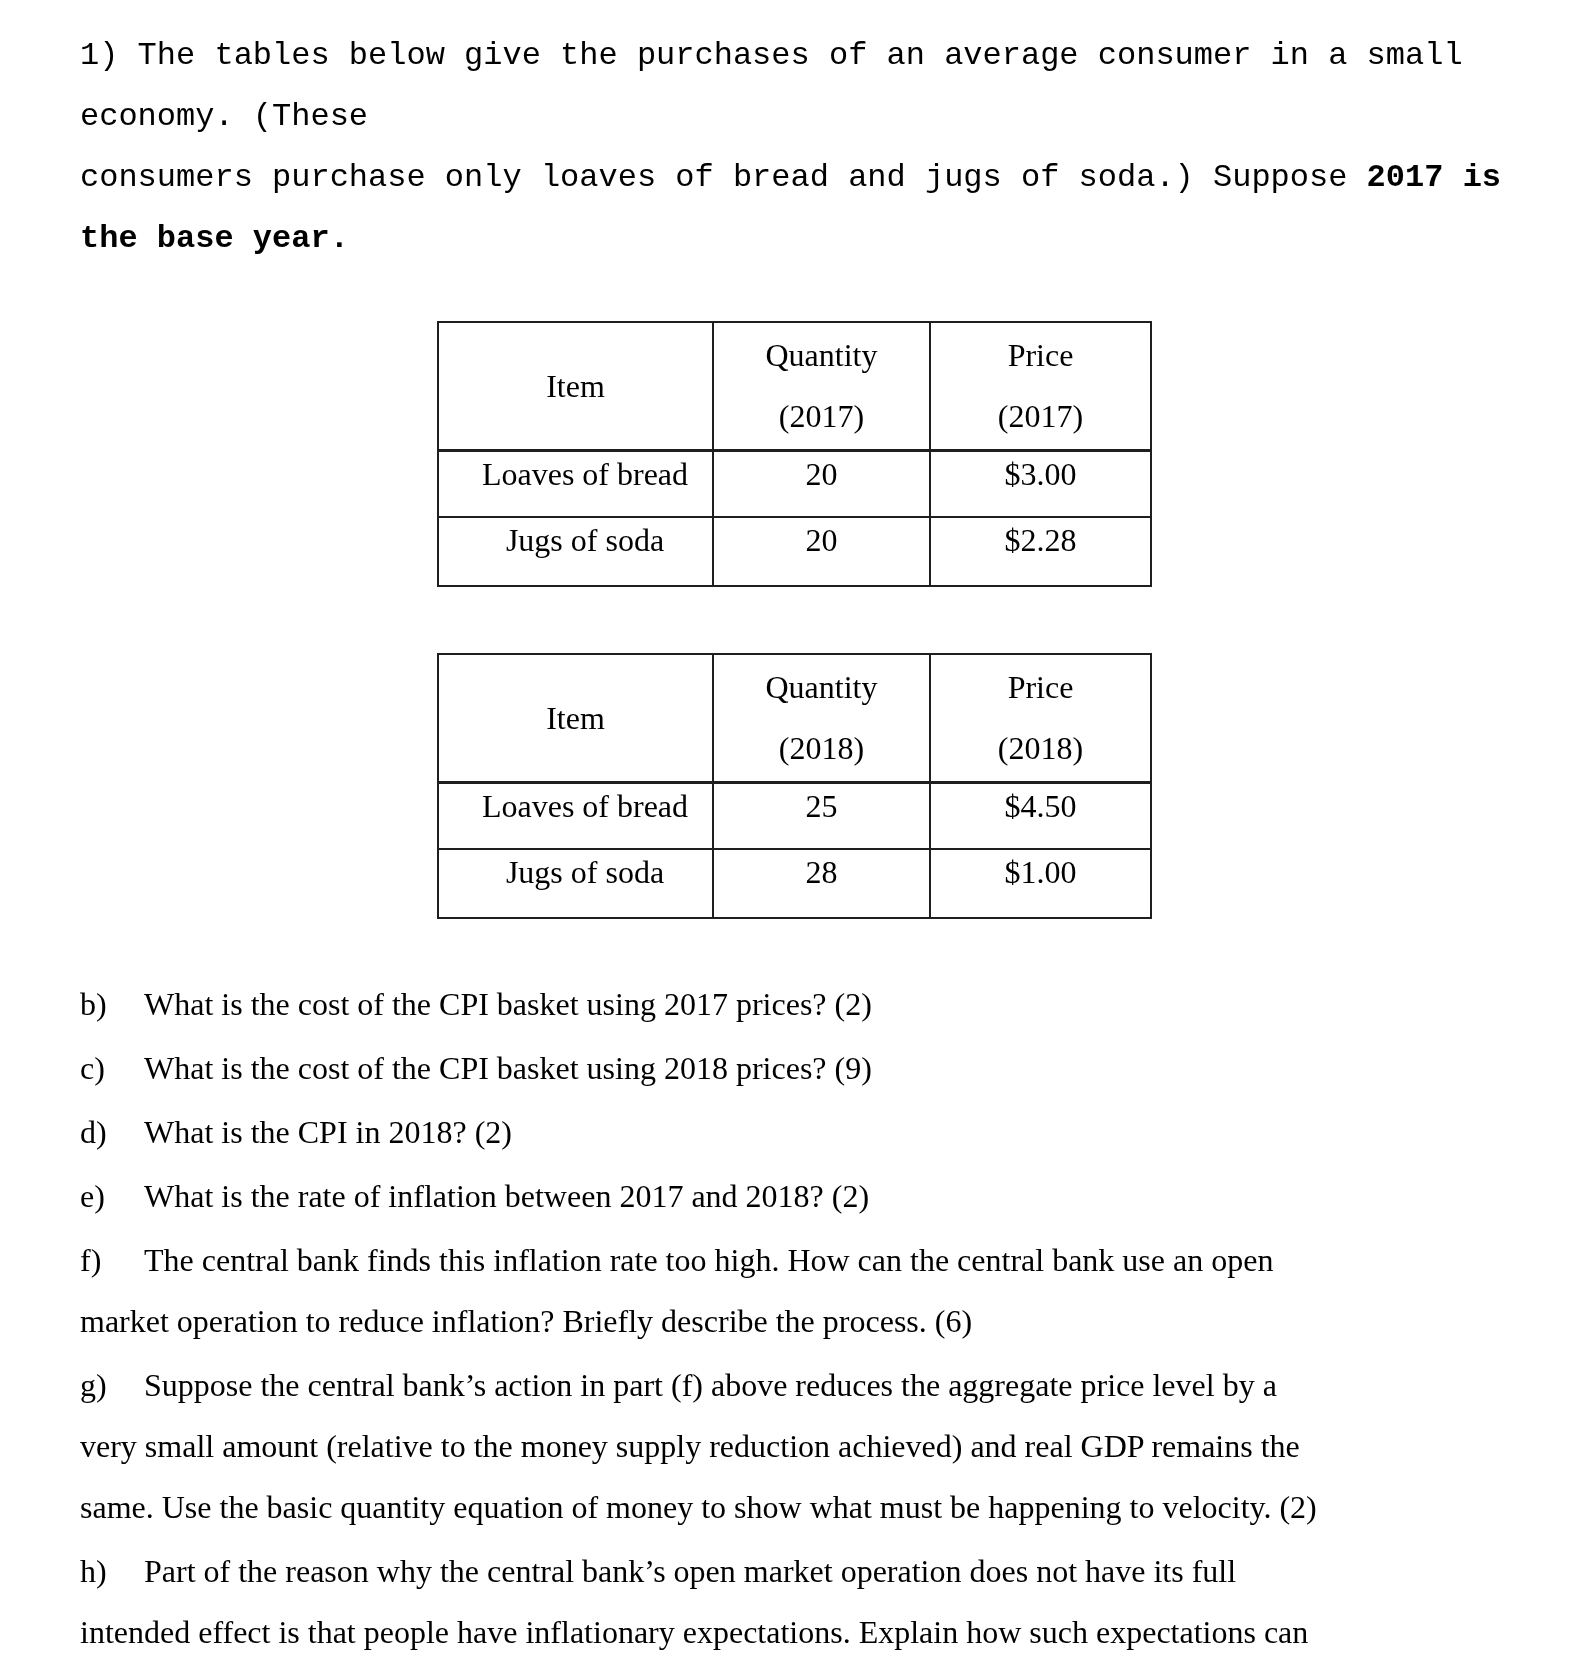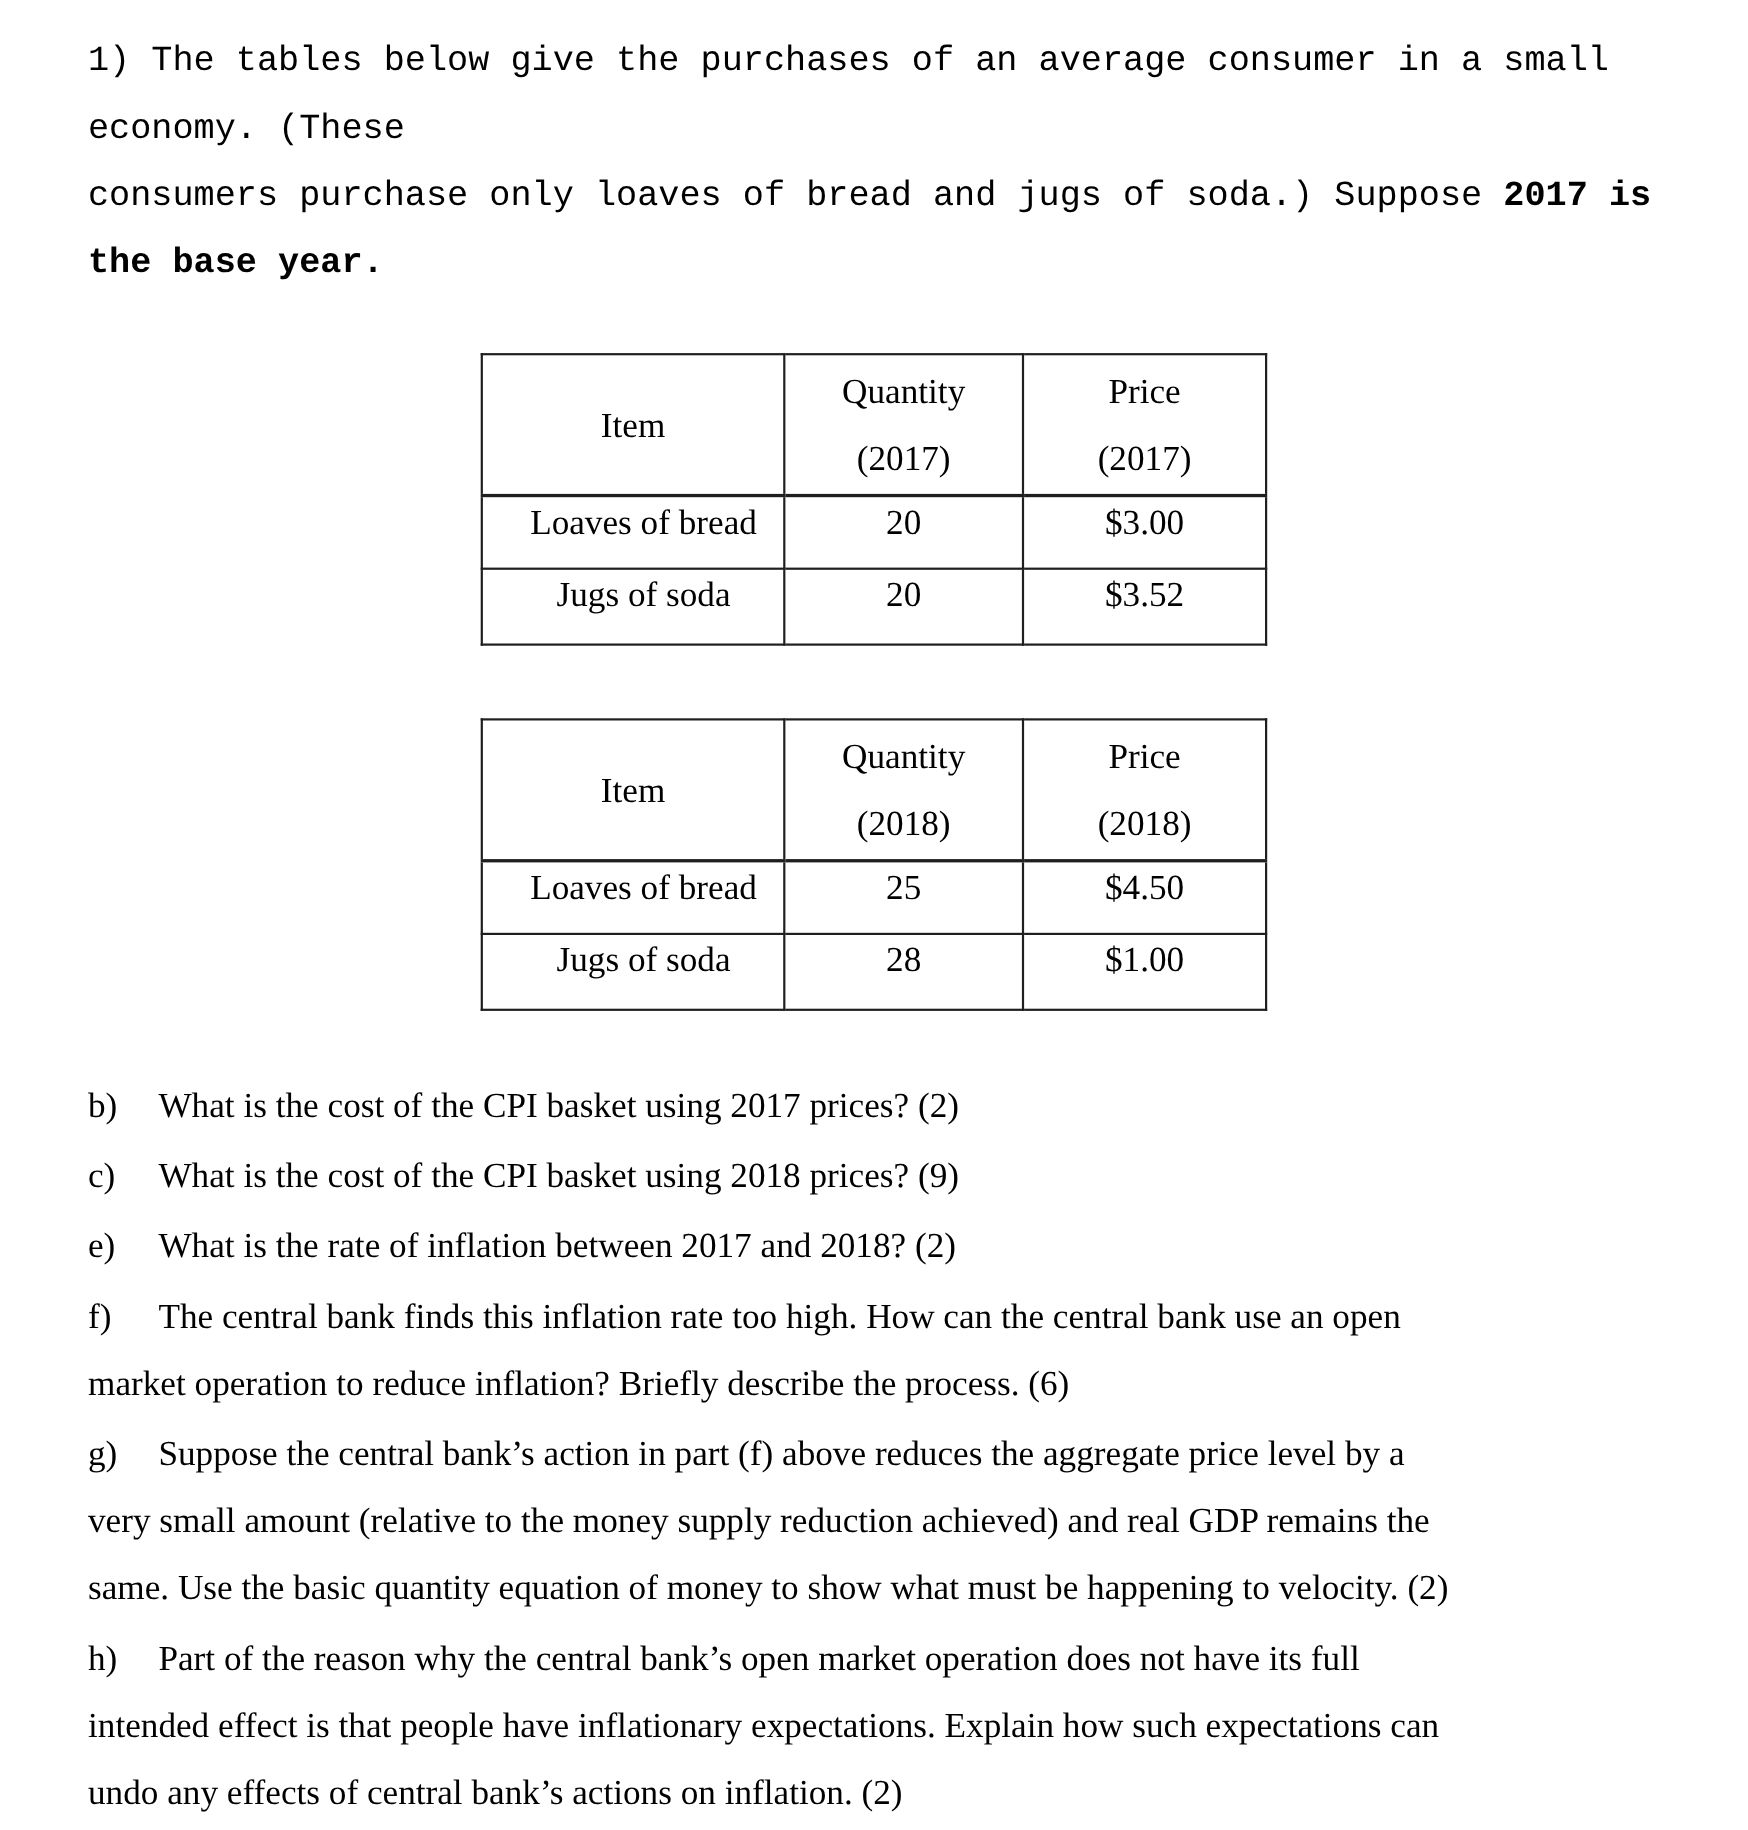--- a/index.html
+++ b/index.html
@@ -81,21 +81,21 @@
 (2017)</td>
       </tr>
       <tr class="row r1">
         <td class="item-cell">Loaves of bread</td>
         <td>20</td>
         <td>$3.00</td>
       </tr>
       <tr class="row r2">
         <td class="item-cell">Jugs of soda</td>
         <td>20</td>
-        <td>$3.52</td>
+        <td>$2.28</td>
       </tr>
     </tbody>
   </table>
 
   <table class="cpi t2">
     <colgroup>
         <col class="c-item">
         <col class="c-qty">
         <col class="c-price">
       </colgroup>
@@ -116,20 +116,21 @@
         <td class="item-cell">Jugs of soda</td>
         <td>28</td>
         <td>$1.00</td>
       </tr>
     </tbody>
   </table>
 
   <div class="questions">
     <div class="q"><span class="q-label">b)</span><span class="q-text">What is the cost of the CPI basket using 2017 prices? (2)</span></div>
     <div class="q"><span class="q-label">c)</span><span class="q-text">What is the cost of the CPI basket using 2018 prices? (9)</span></div>
+    <div class="q"><span class="q-label">d)</span><span class="q-text">What is the CPI in 2018? (2)</span></div>
     <div class="q"><span class="q-label">e)</span><span class="q-text">What is the rate of inflation between 2017 and 2018? (2)</span></div>
     <div class="q"><span class="q-label">f)</span><span class="q-text">The central bank finds this inflation rate too high. How can the central bank use an open
 market operation to reduce inflation? Briefly describe the process. (6)</span></div>
     <div class="q"><span class="q-label">g)</span><span class="q-text">Suppose the central bank’s action in part (f) above reduces the aggregate price level by a
 very small amount (relative to the money supply reduction achieved) and real GDP remains the
 same. Use the basic quantity equation of money to show what must be happening to velocity. (2)</span></div>
     <div class="q"><span class="q-label">h)</span><span class="q-text">Part of the reason why the central bank’s open market operation does not have its full
 intended effect is that people have inflationary expectations. Explain how such expectations can
 undo any effects of central bank’s actions on inflation. (2)</span></div>
   </div>

